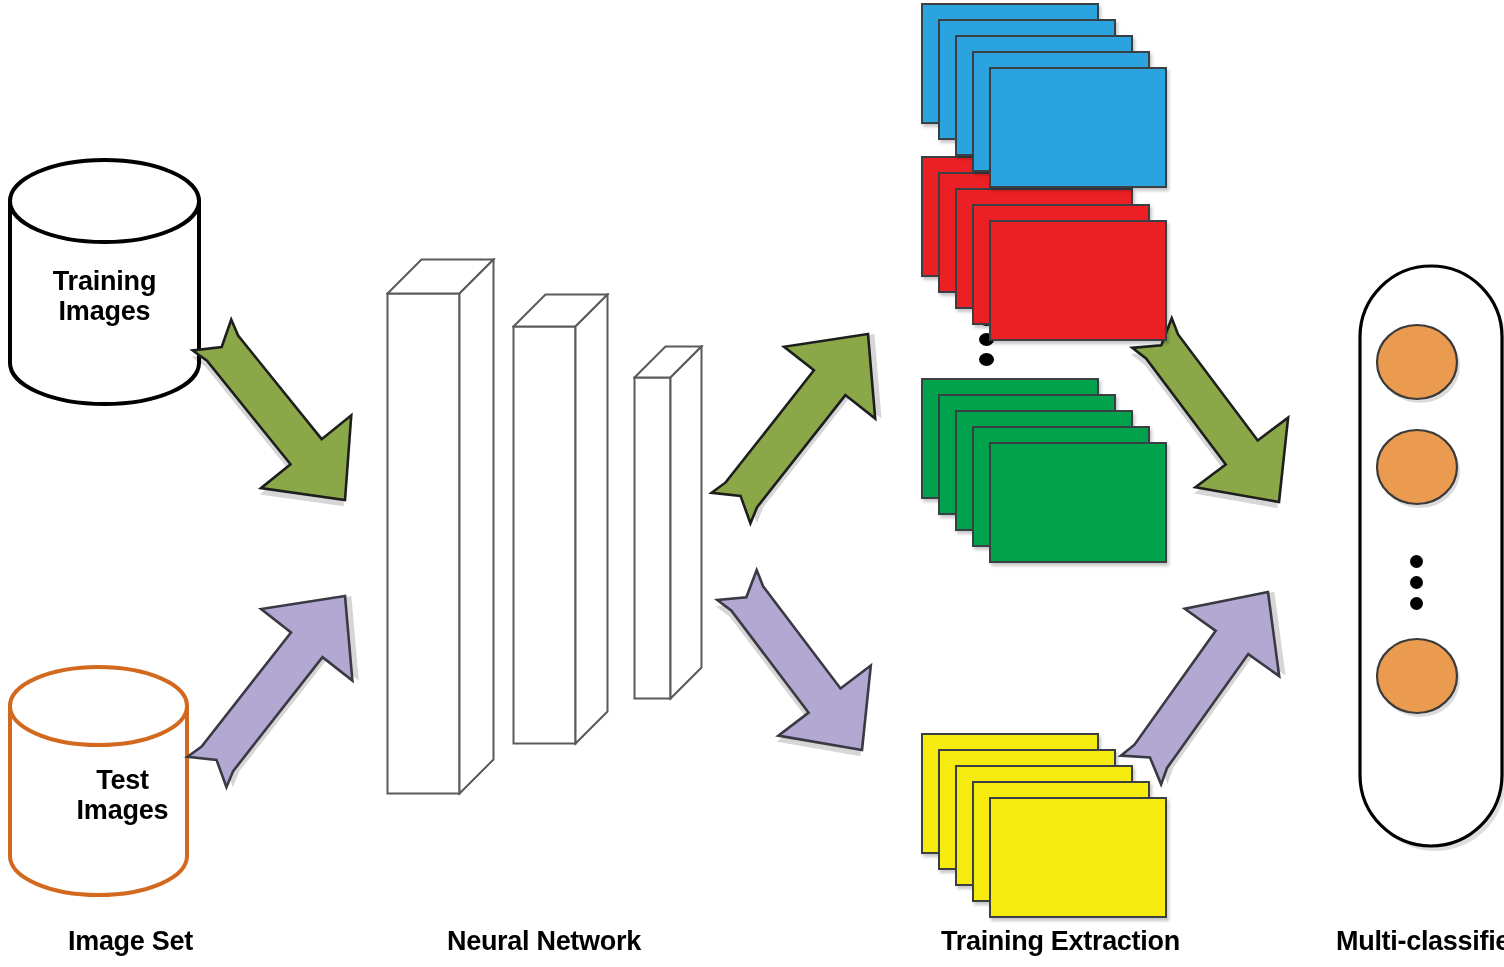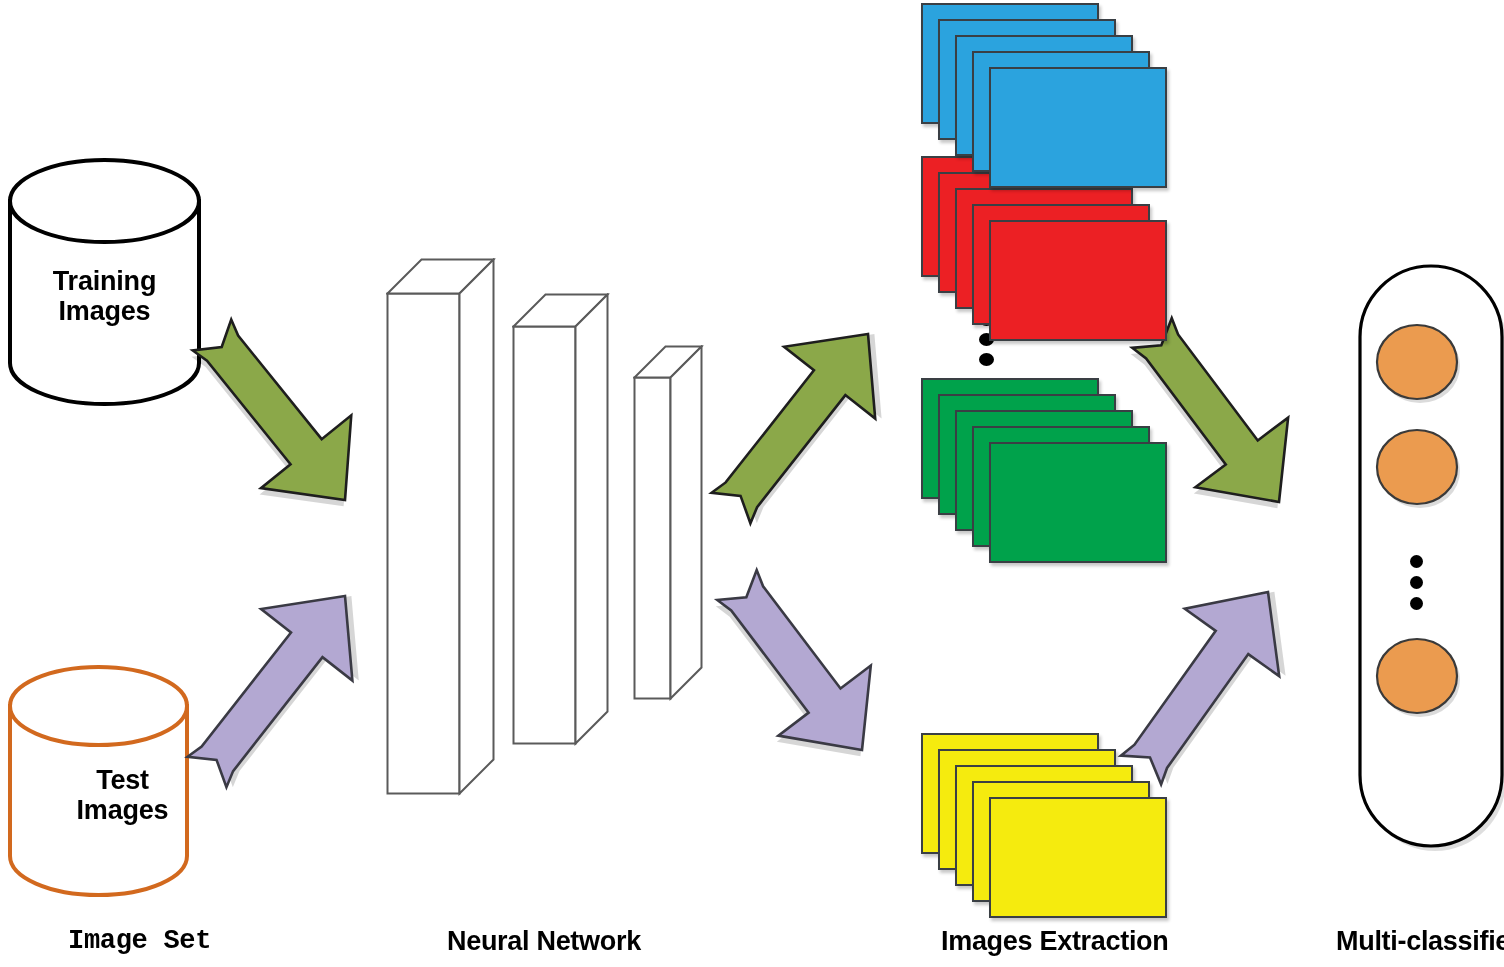--- a/index.html
+++ b/index.html
@@ -180,19 +180,19 @@
           <ellipse cx="68" cy="422" rx="40" ry="37" fill="rgba(0,0,0,0.14)"></ellipse>
           <ellipse cx="65" cy="418" rx="40" ry="37" fill="#EB9B4F" stroke="#3a3a3a" stroke-width="2.2"></ellipse>
         </svg><div class="dots small" style="left: 58px; top: 297px;">
           <i></i>
           <i></i>
           <i></i>
         </div></div>
     </div>
 
   <div class="abs" id="stage-labels">
-      <div class="stage-label" style="left: 68px; top: 926px; font-family: Liberation Mono, monospace;">Image Set</div>
+      <div class="stage-label" style="left: 68px; top: 926px;">Image Set</div>
       <div class="stage-label" style="left: 447px; top: 926px; text-align: center;">Neural Network</div>
-      <div class="stage-label" style="left: 941px; top: 926px;">Images Extraction</div>
+      <div class="stage-label" style="left: 941px; top: 926px;">Training Extraction</div>
       <div class="stage-label" style="left: 1336px; top: 926px;">Multi-classifier</div>
     </div>
 
 </div>
 
 </body></html>

